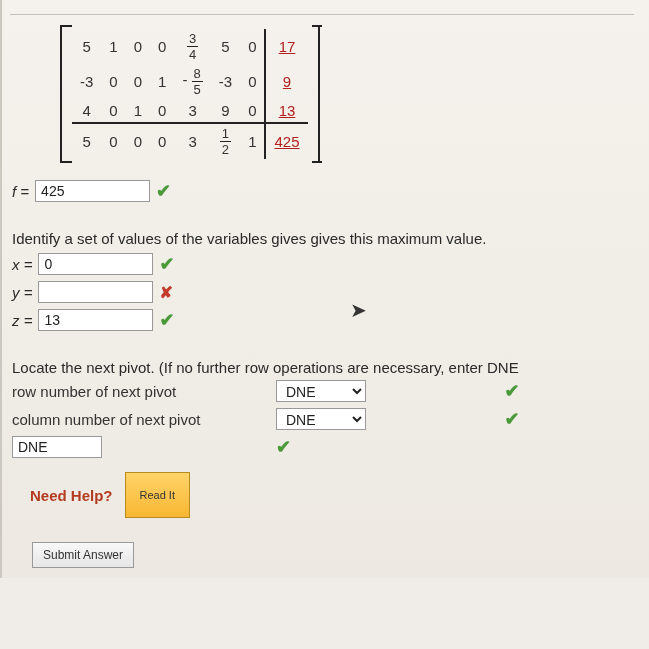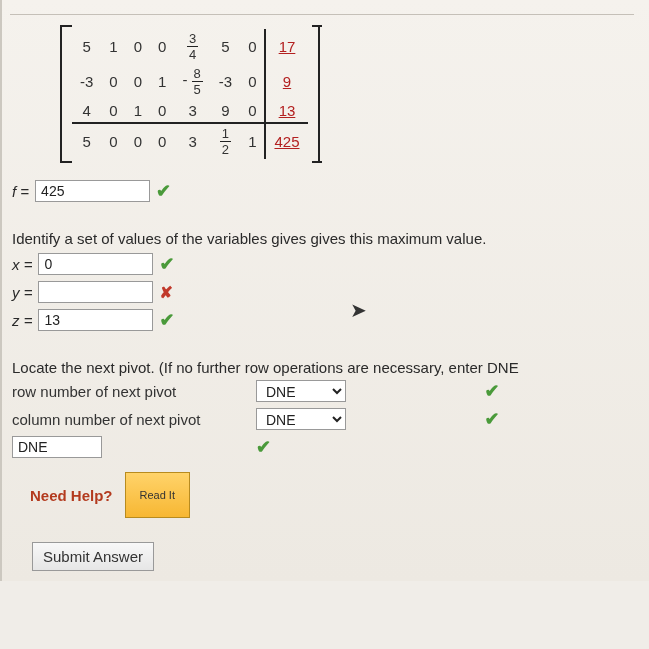--- a/index.html
+++ b/index.html
@@ -63,36 +63,36 @@
   height: 22px;
   width: 115px;
   padding: 2px 5px;
   font-size: 14px;
   color: #222;
 }
 select.box { width: 90px; }
 .check { color: #4a9a3a; font-size: 18px; font-weight: bold; }
 .cross { color: #c1392b; font-size: 16px; font-weight: bold; }
 .section-gap { height: 18px; }
-.pivot-grid { display: grid; grid-template-columns: 240px auto auto; gap: 6px 4px; align-items: center; margin: 4px 0 0 2px; }
+.pivot-grid { display: grid; grid-template-columns: 240px auto auto; gap: 6px 24px; align-items: center; margin: 4px 0 0 2px; }
 .help-row { margin: 14px 0 0 20px; display: flex; align-items: center; gap: 12px; }
 .need-help { color: #b33a1e; font-weight: bold; font-size: 15px; text-align: center; }
 .read-btn {
   background: linear-gradient(#ffd36a, #f7b733);
   border: 1px solid #b88b1f;
   color: #333;
   font-size: 11px;
   padding: 16px 14px;
   cursor: pointer;
 }
 .submit-btn {
   background: linear-gradient(#f8f8f8, #e6e6e6);
   border: 1px solid #999;
   color: #333;
-  font-size: 15px;
+  font-size: 12px;
   padding: 5px 10px;
   cursor: pointer;
   margin: 24px 0 0 22px;
 }
 .cursor-ptr {
   position: absolute;
   left: 350px;
   top: 298px;
   font-size: 20px;
   pointer-events: none;

